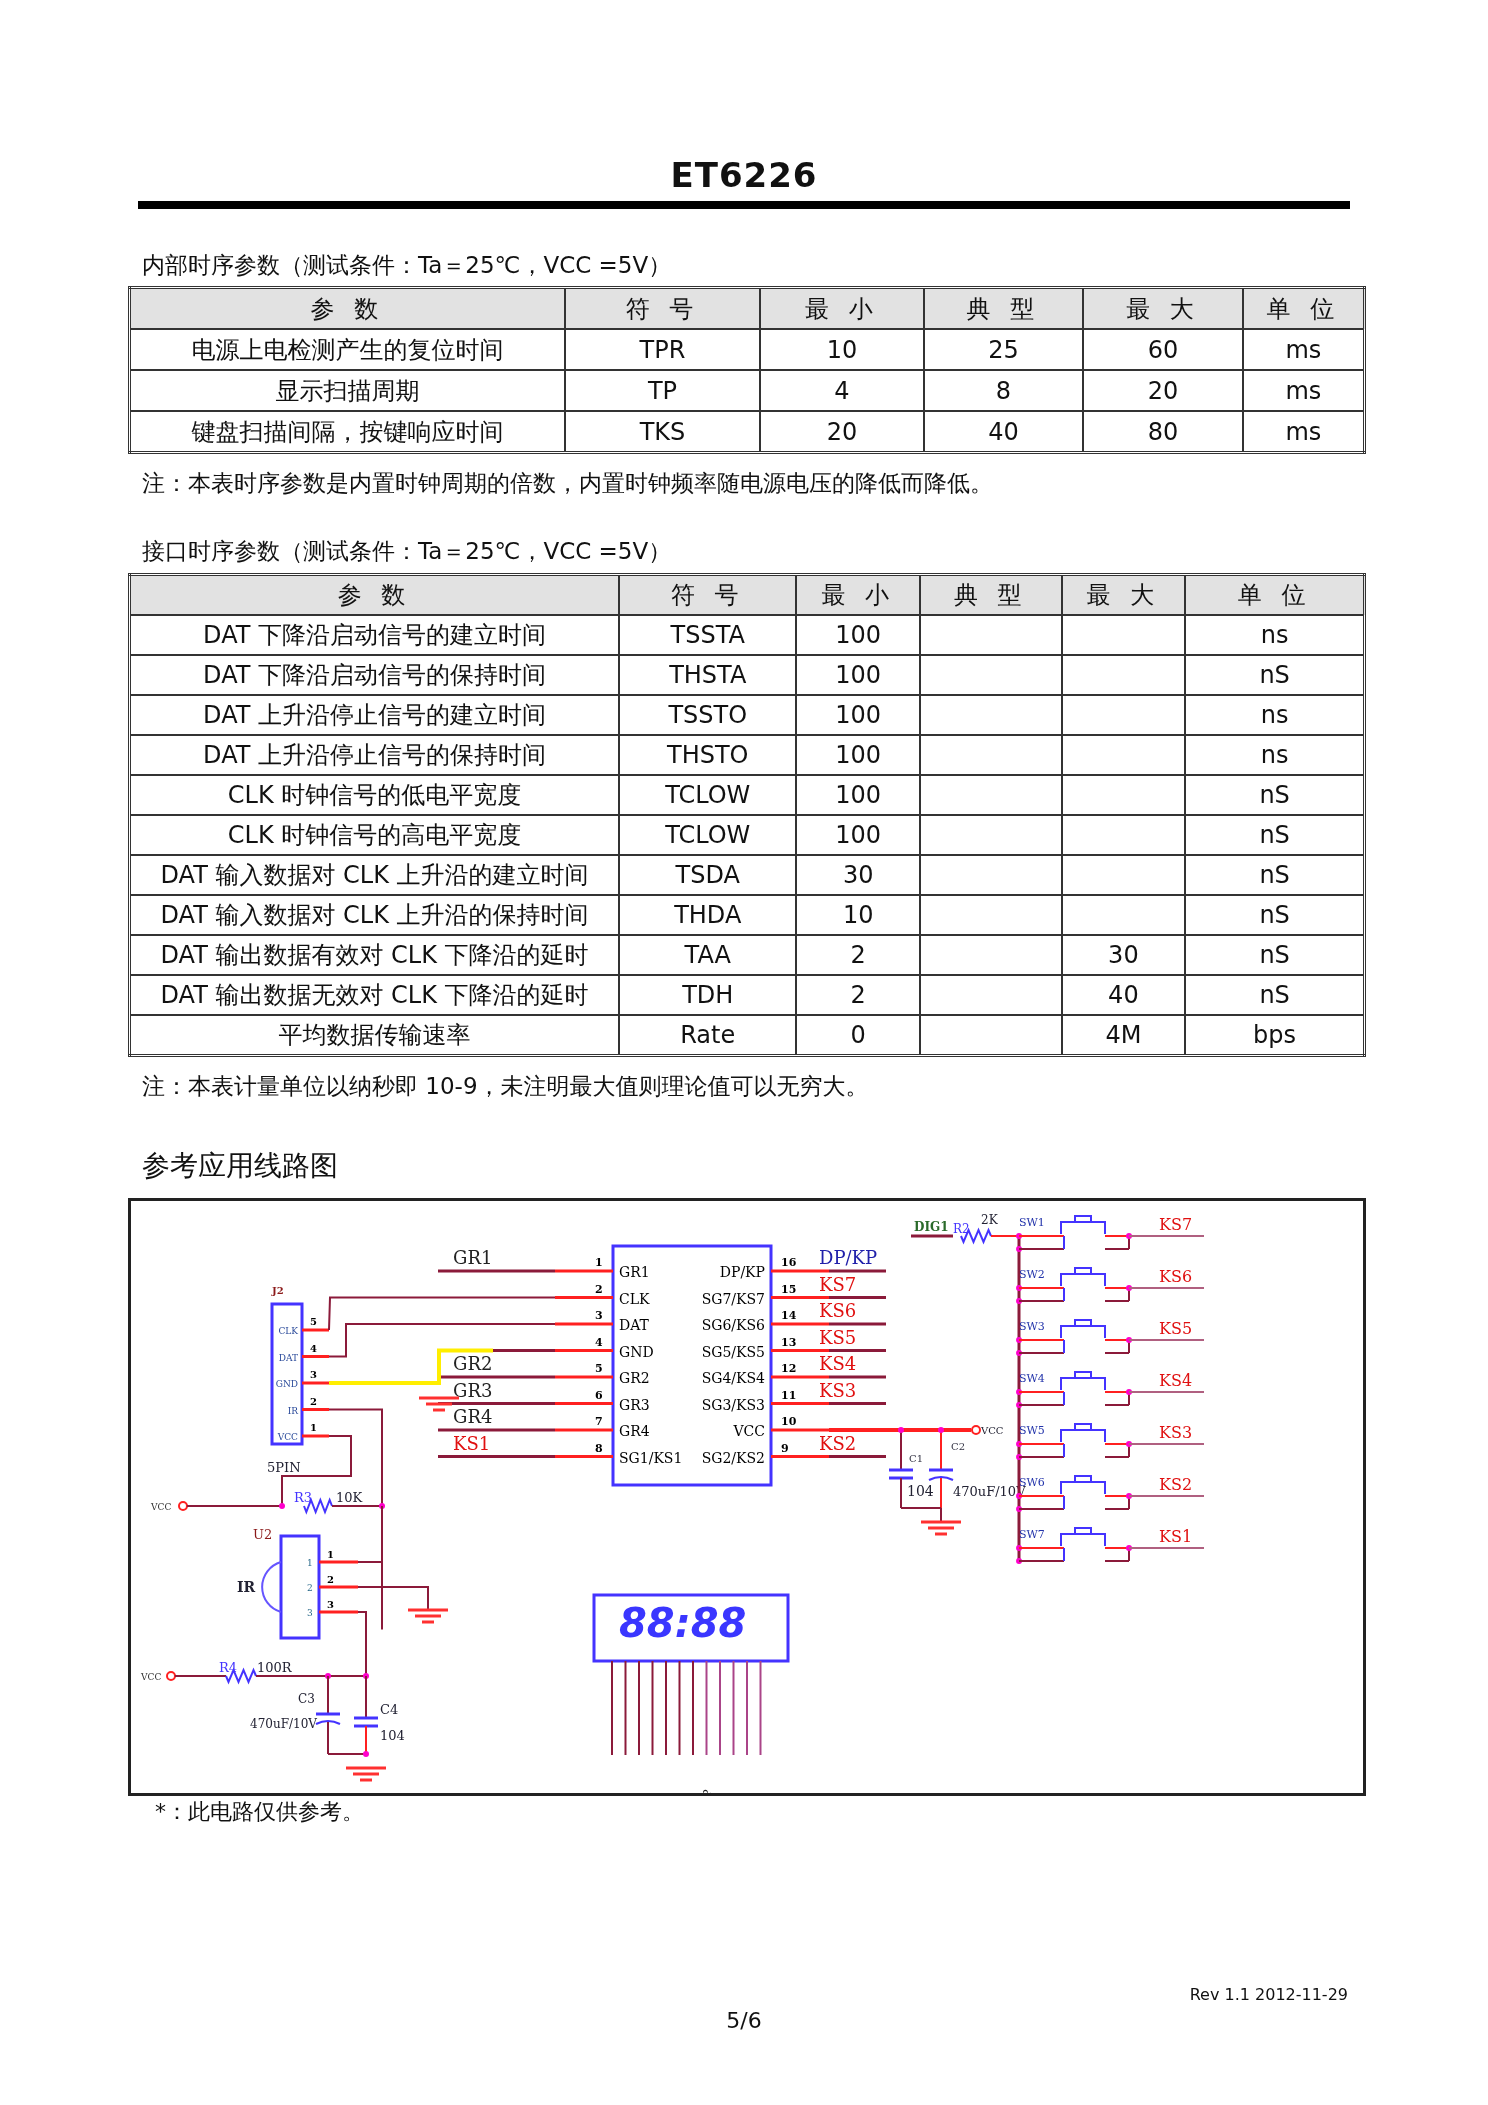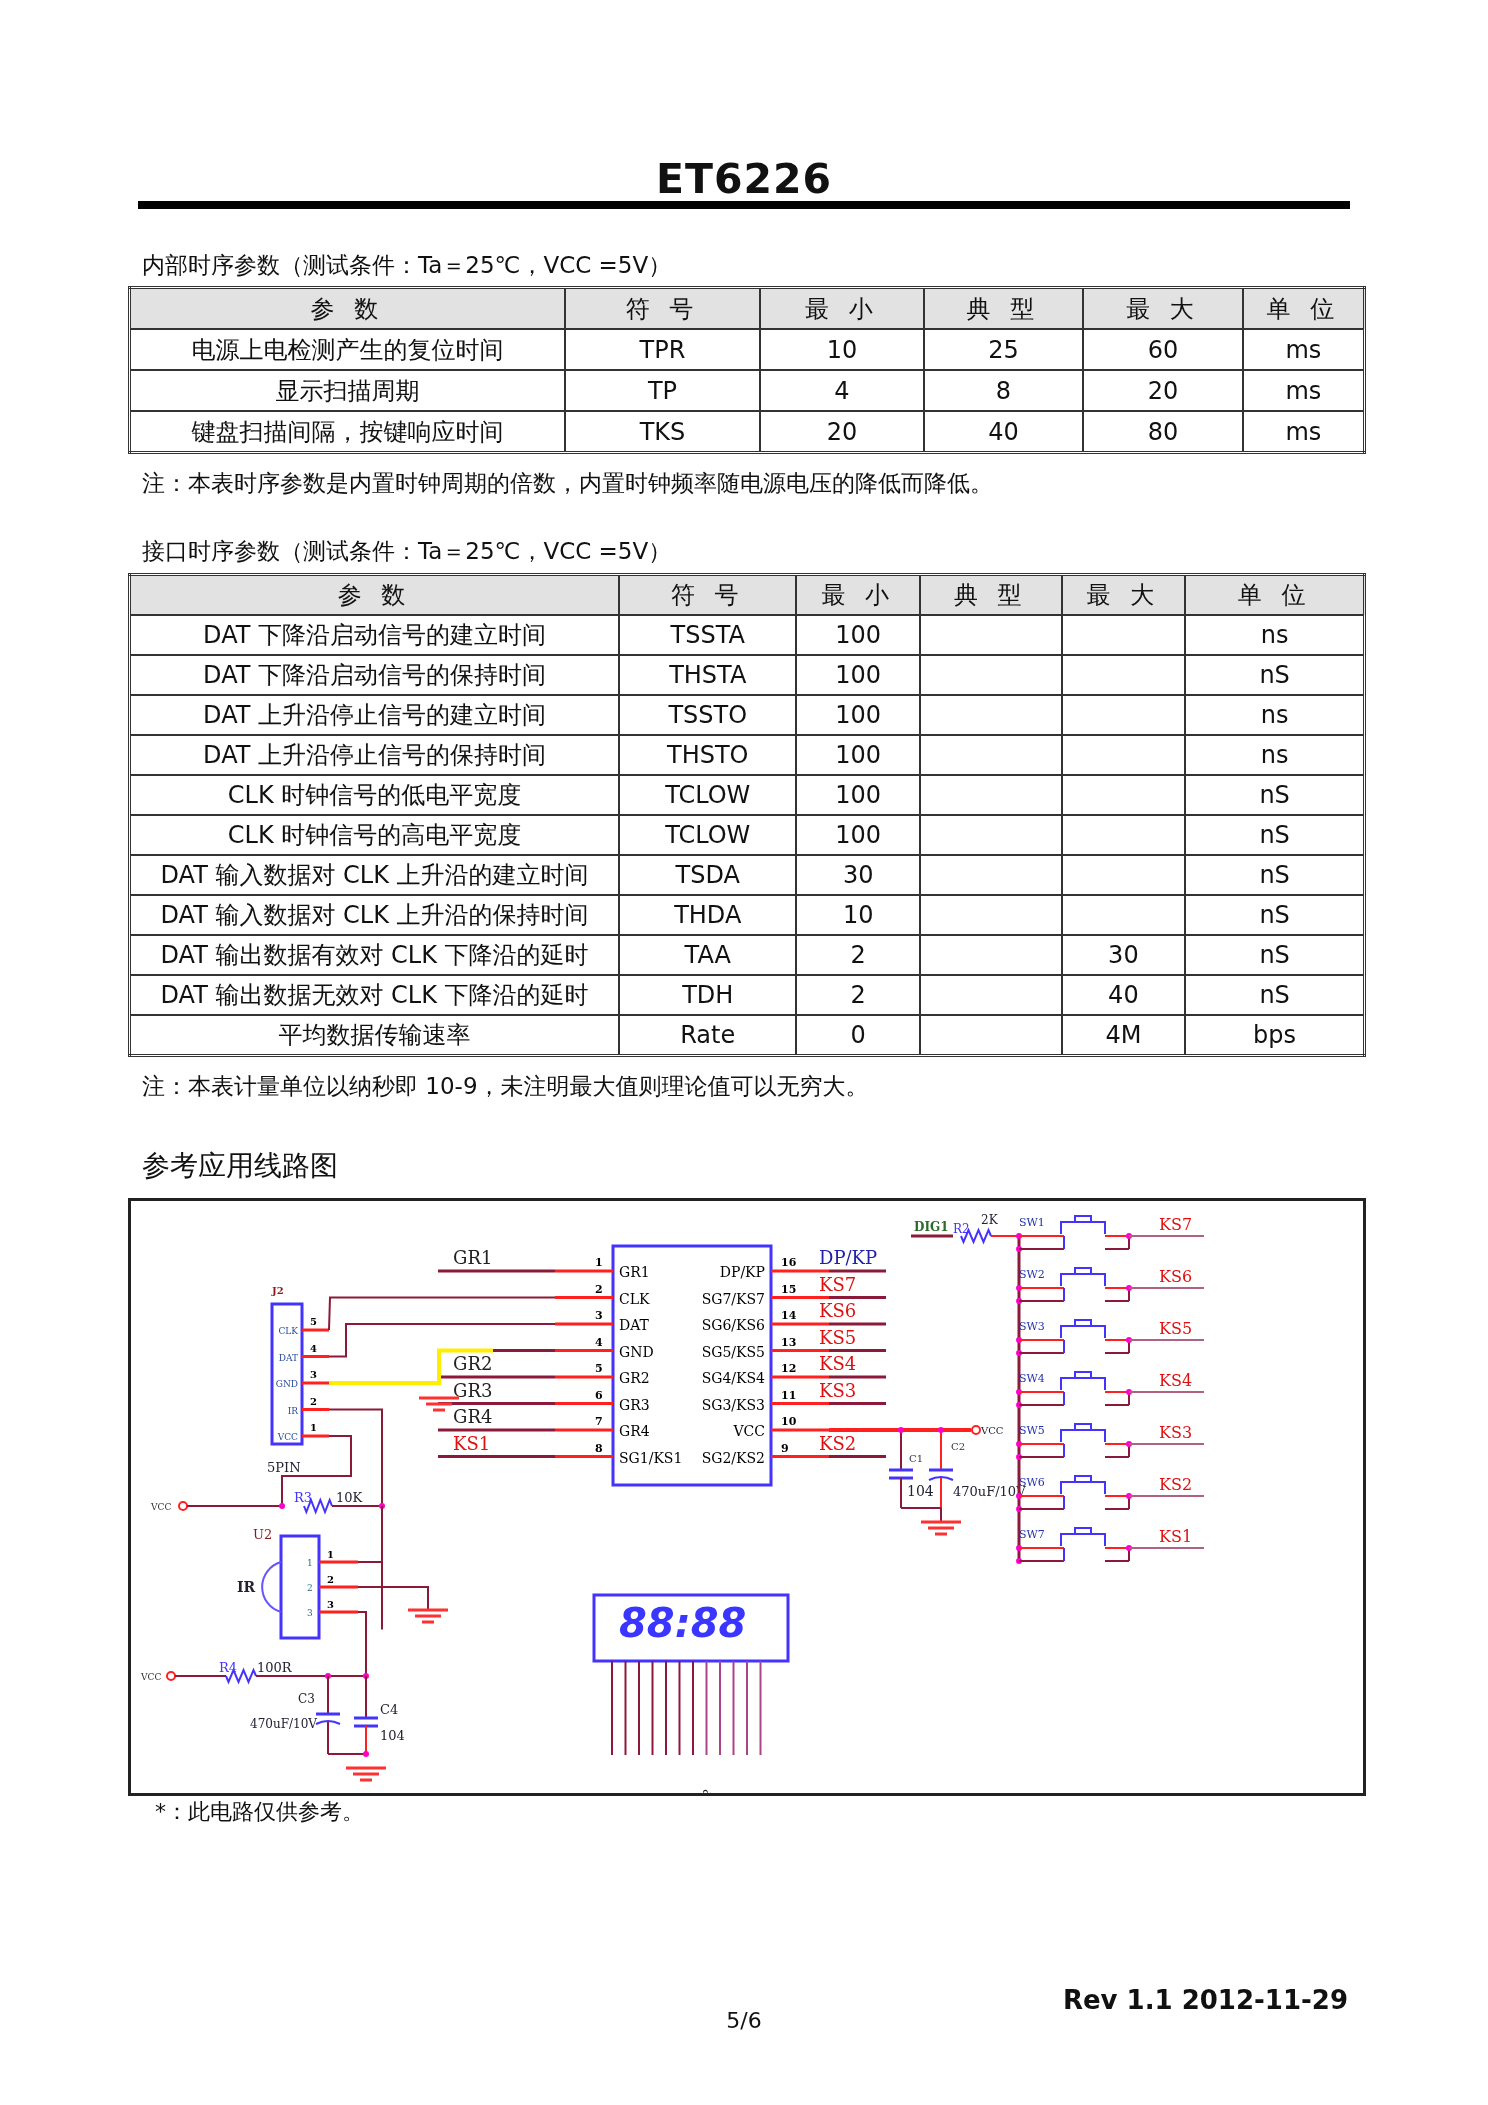--- a/index.html
+++ b/index.html
@@ -1,36 +1,36 @@
 <!DOCTYPE html>
 <html><head>
 <meta charset="utf-8">
 <style>
   html, body { margin: 0; padding: 0; background: #ffffff; }
   body { width: 1488px; height: 2105px; position: relative; overflow: hidden;
          font-family: "DejaVu Sans", "Liberation Sans", sans-serif; color: #111; }
   .doc-title { position: absolute; left: 0; width: 1488px; top: 155px; text-align: center;
-               font-size: 41px; font-weight: bold; letter-spacing: 1px; }
+               font-size: 34px; font-weight: bold; letter-spacing: 1px; }
   .title-rule { position: absolute; left: 138px; width: 1212px; top: 201px; height: 8px; background: #000; }
   .caption { position: absolute; left: 142px; font-size: 23px; white-space: nowrap; }
   table.spec { position: absolute; border-collapse: collapse; border: 3px double #333;
                font-size: 24px; }
   table.spec th, table.spec td { border: 2px solid #333; text-align: center; padding: 0;
                                   font-weight: normal; white-space: nowrap; }
   table.spec th { background: #e2e2e2; letter-spacing: 6px; }
   #t1 { left: 128px; top: 286px; width: 1238px; }
   #t1 th, #t1 td { height: 39px; }
   #t2 { left: 128px; top: 573px; width: 1238px; }
   #t2 th, #t2 td { height: 38px; }
   .section-head { position: absolute; left: 142px; top: 1147px; font-size: 28px; }
   .circuit-frame { position: absolute; left: 128px; top: 1198px; width: 1232px; height: 592px;
                    border: 3px solid #222; }
   .circuit-frame svg { position: absolute; left: 0; top: 0; }
   .footnote { position: absolute; left: 155px; top: 1797px; font-size: 22px; }
-  .rev { position: absolute; right: 140px; top: 1985px; font-size: 26px; font-weight: bold; }
+  .rev { position: absolute; right: 140px; top: 1985px; font-size: 16px; }
   .pageno { position: absolute; left: 0; width: 1488px; text-align: center; top: 2008px; font-size: 22px; }
 </style>
 </head>
 <body>
 
 <div class="doc-title">ET6226</div>
 <div class="title-rule"></div>
 
 <div class="caption" style="top:250px">内部时序参数（测试条件：Ta＝25℃，VCC =5V）</div>
 <table class="spec" id="t1">

